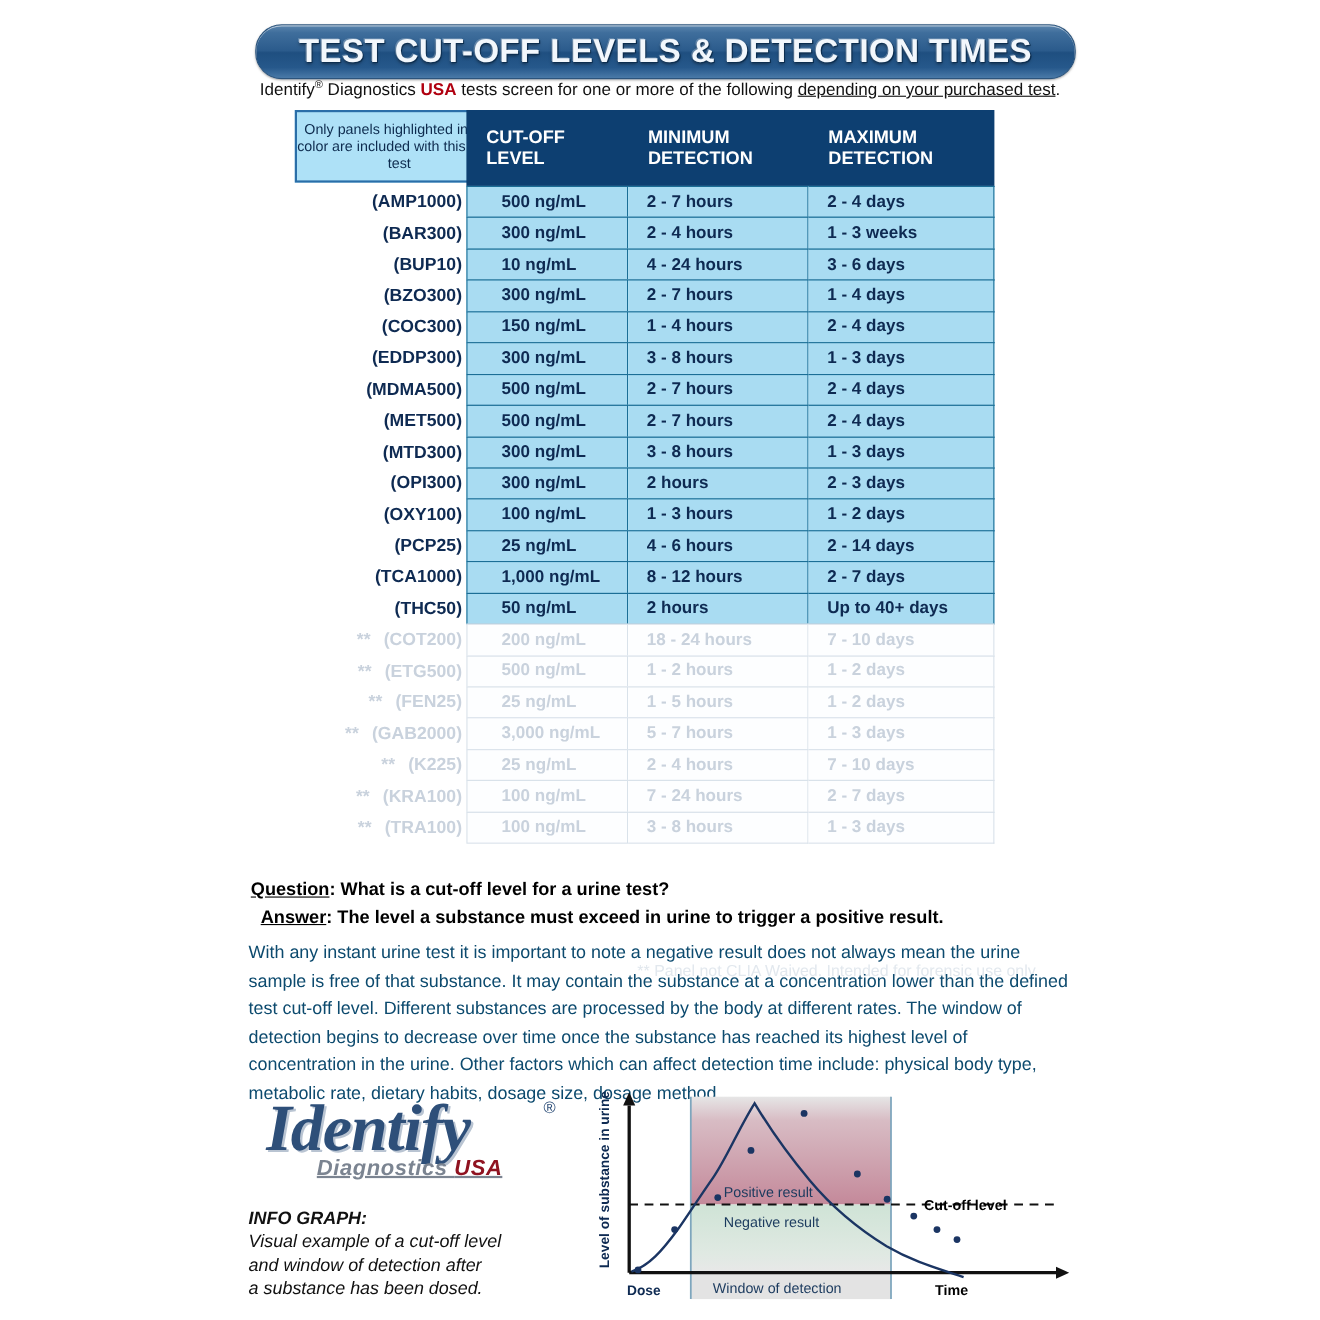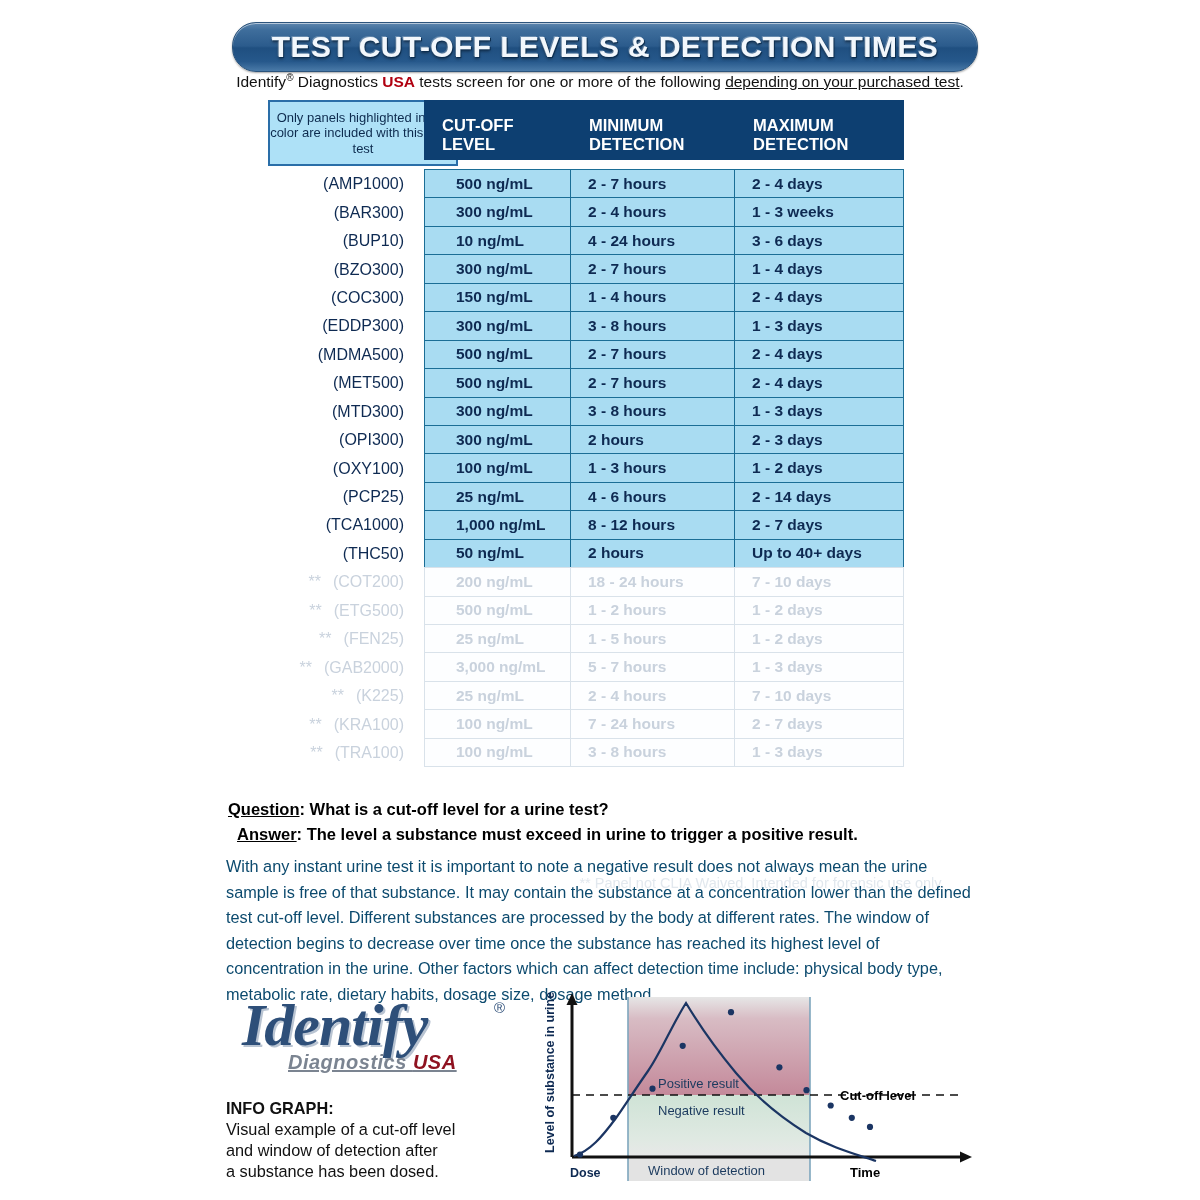--- a/index.html
+++ b/index.html
@@ -41,34 +41,34 @@
 
   
   .table{position:absolute;left:228px;top:100px;width:676px;}
   .legend-box{
     position:absolute;left:0;top:0;width:190px;height:66px;
     background:#aee1f7;border:2px solid #2a6ea8;
     display:flex;align-items:center;justify-content:center;text-align:center;
     font-size:13px;line-height:15.5px;color:#0d2b4e;box-sizing:border-box;margin-left:40px;
   }
   .head-row{
-    position:absolute;left:196px;top:0;width:480px;height:60px;
+    position:absolute;left:196px;top:0;width:480px;height:70px;
     background:#0d3f71;display:flex;box-sizing:border-box;
   }
   .head-cell{
     color:#fff;font-weight:bold;font-size:16.5px;line-height:19px;
     padding:16px 0 0 18px;box-sizing:border-box;
   }
   .c1{width:147px;} .c2{width:164px;} .c3{width:169px;}
 
   .rows{position:absolute;left:0;top:70px;width:676px;}
   .row{display:flex;height:28.45px;align-items:stretch;}
   .lbl{
-    width:196px;text-align:right;padding-right:20px;box-sizing:border-box;
-    font-size:16px;font-weight:normal;color:#0e2a52;
+    width:196px;text-align:right;padding-right:4px;box-sizing:border-box;
+    font-size:16px;font-weight:bold;color:#0e2a52;
     display:flex;align-items:center;justify-content:flex-end;
   }
   .lbl .stars{margin-right:12px;}
   .cell{
     font-size:15.5px;font-weight:bold;color:#0e2a52;
     background:#a9dcf2;border:1px solid #1b6e96;
     box-sizing:border-box;display:flex;align-items:center;
     padding-left:17px;margin-top:-1px;
   }
   .cell.c1{width:147px;padding-left:31px;}
@@ -110,21 +110,21 @@
   }
   .logo .sub{
     position:absolute;left:46px;top:56px;
     font-family:"Liberation Sans", sans-serif;
     font-style:italic;font-weight:bold;font-size:20px;color:#7b8491;
     letter-spacing:.5px;
     text-decoration:underline;
   }
   .logo .sub .usa2{color:#8f1220;}
 
-  .infograph{position:absolute;left:226px;top:1098px;width:290px;font-size:16.3px;line-height:21px;color:#111;}
+  .infograph{position:absolute;left:226px;top:1098px;width:290px;font-size:16.3px;line-height:21px;color:#111;font-style:italic;}
   .infograph .ttl{font-weight:bold;}
 
   
   .chart{position:absolute;left:530px;top:985px;width:450px;height:200px;}
   .chart svg{display:block;}
 
   .axis-label{font-size:12.5px;font-weight:bold;fill:#0e2a52;font-family:"Liberation Sans", sans-serif;}
   .axis-label-blk{font-size:13px;font-weight:bold;fill:#000;font-family:"Liberation Sans", sans-serif;}
   .band-label{font-size:13px;fill:#1b3a5e;font-family:"Liberation Sans", sans-serif;}
   .cutoff-label{font-size:13px;font-weight:bold;fill:#000;font-family:"Liberation Sans", sans-serif;}

